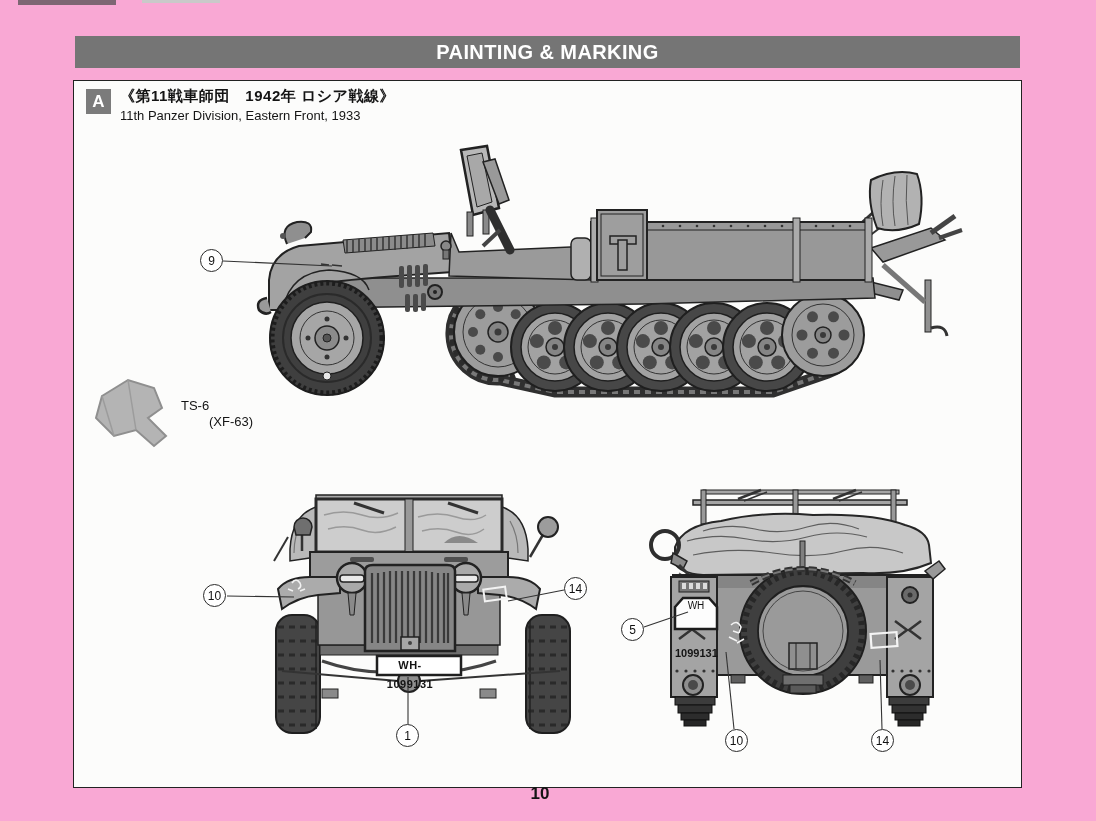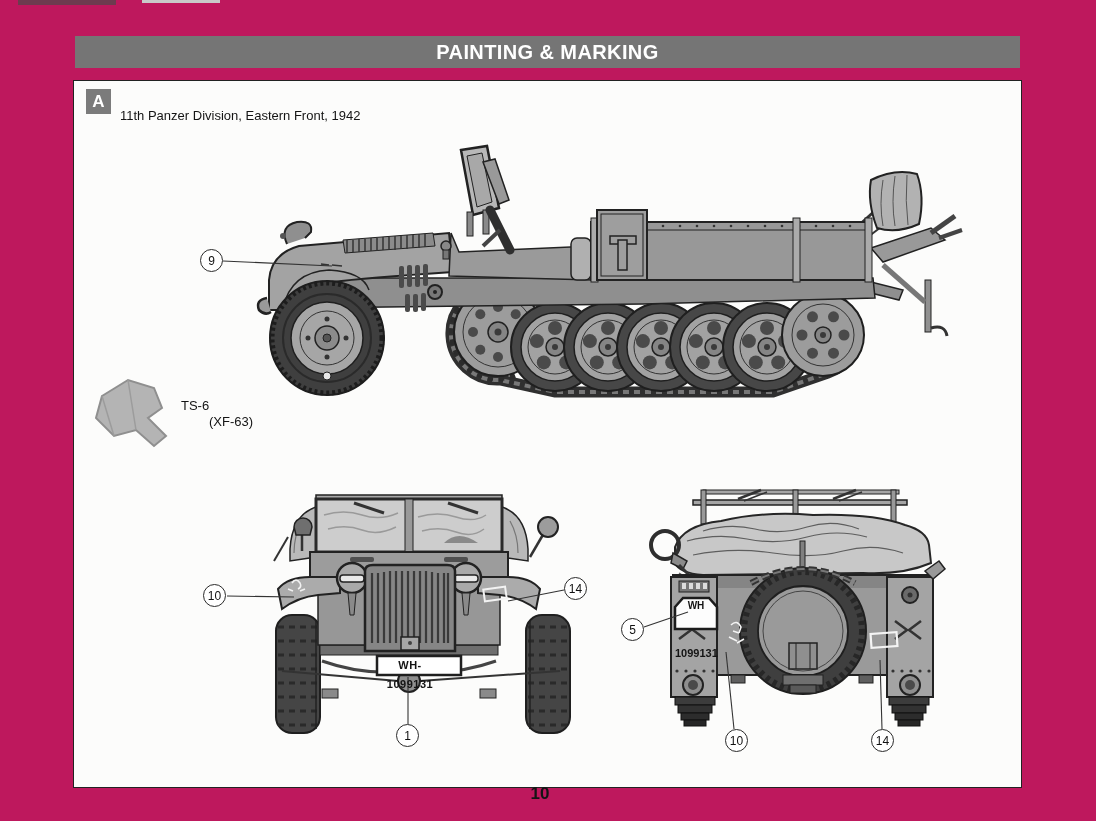--- a/index.html
+++ b/index.html
@@ -1,16 +1,16 @@
 <!DOCTYPE html>
 <html><head>
 <meta charset="utf-8">
 <style>
   html,body{margin:0;padding:0;}
-  .page{position:relative;width:1096px;height:821px;background:#be185d;overflow:hidden;
+  .page{position:relative;width:1096px;height:821px;background:#f9a8d4;overflow:hidden;
         font-family:"Liberation Sans","DejaVu Sans",sans-serif;color:#141414;}
   .abs{position:absolute;}
   
   .scan1{left:18px;top:0;width:98px;height:5px;background:#4a4a4a;opacity:.7;}
   .scan2{left:142px;top:0;width:78px;height:3px;background:#c9c9c9;}
   
   .hdr{left:75px;top:36px;width:945px;height:32px;background:#757575;
        display:flex;align-items:center;justify-content:center;}
   .hdr span{color:#fff;font-weight:bold;font-size:20px;letter-spacing:.4px;}
   
@@ -23,21 +23,21 @@
   .pl1{left:181px;top:398px;font-size:13px;}
   .pl2{left:181px;top:414px;font-size:13px;margin-left:28px;}
   
   .co{position:absolute;width:23px;height:23px;border:1.4px solid #2a2a2a;border-radius:50%;
       background:#fff;display:flex;align-items:center;justify-content:center;
       font-size:12px;color:#111;z-index:6;box-sizing:border-box;}
   
   .fplate{left:378px;top:656px;width:64px;height:19px;text-align:center;line-height:19px;
           font-size:11px;font-weight:bold;letter-spacing:.5px;z-index:5;}
   .rplate{left:675px;top:599px;width:42px;text-align:center;z-index:5;}
-  .rplate .l1{font-size:10px;font-weight:bold;line-height:13px;}
+  .rplate .l1{font-size:10px;font-weight:normal;line-height:13px;}
   .rplate .l2{font-size:11px;font-weight:bold;line-height:11px;margin-top:36px;}
   
   .pgnum{left:520px;top:784px;width:40px;text-align:center;font-size:17px;font-weight:bold;}
   .prod{left:600px;top:787px;width:432px;text-align:right;font-size:12.5px;}
   svg{display:block;}
   .ill{z-index:1;}
   .ovl{z-index:4;pointer-events:none;}
 </style>
 </head>
 <body>
@@ -47,21 +47,22 @@
   <div class="abs scan1"></div>
   <div class="abs scan2"></div>
 
   <div class="abs hdr">
     <span>PAINTING &amp; MARKING</span>
   </div>
 
   <div class="abs box"></div>
 
   <div class="abs amark">A</div>
-  <div class="abs ten">11th Panzer Division, Eastern Front, 1942</div>
+  <div class="abs tja">《第11戦車師団　1942年 ロシア戦線》</div>
+  <div class="abs ten">11th Panzer Division, Eastern Front, 1933</div>
 
   <svg class="abs ill" style="left:183px;top:140px;" width="820" height="280" viewBox="0 0 820 280">
     <defs>
       <g id="rw">
         <circle r="44" fill="#474747" stroke="#1f1f1f" stroke-width="2"></circle>
         <circle r="34" fill="#a2a2a2" stroke="#1f1f1f" stroke-width="1.5"></circle>
         <circle r="27" fill="none" stroke="#333" stroke-width="1"></circle>
         <circle cx="0" cy="-19" r="7" fill="#4a4a4a"></circle>
           <circle cx="18.1" cy="-5.9" r="7" fill="#4a4a4a"></circle>
         <circle cx="11.2" cy="15.4" r="7" fill="#4a4a4a"></circle>

